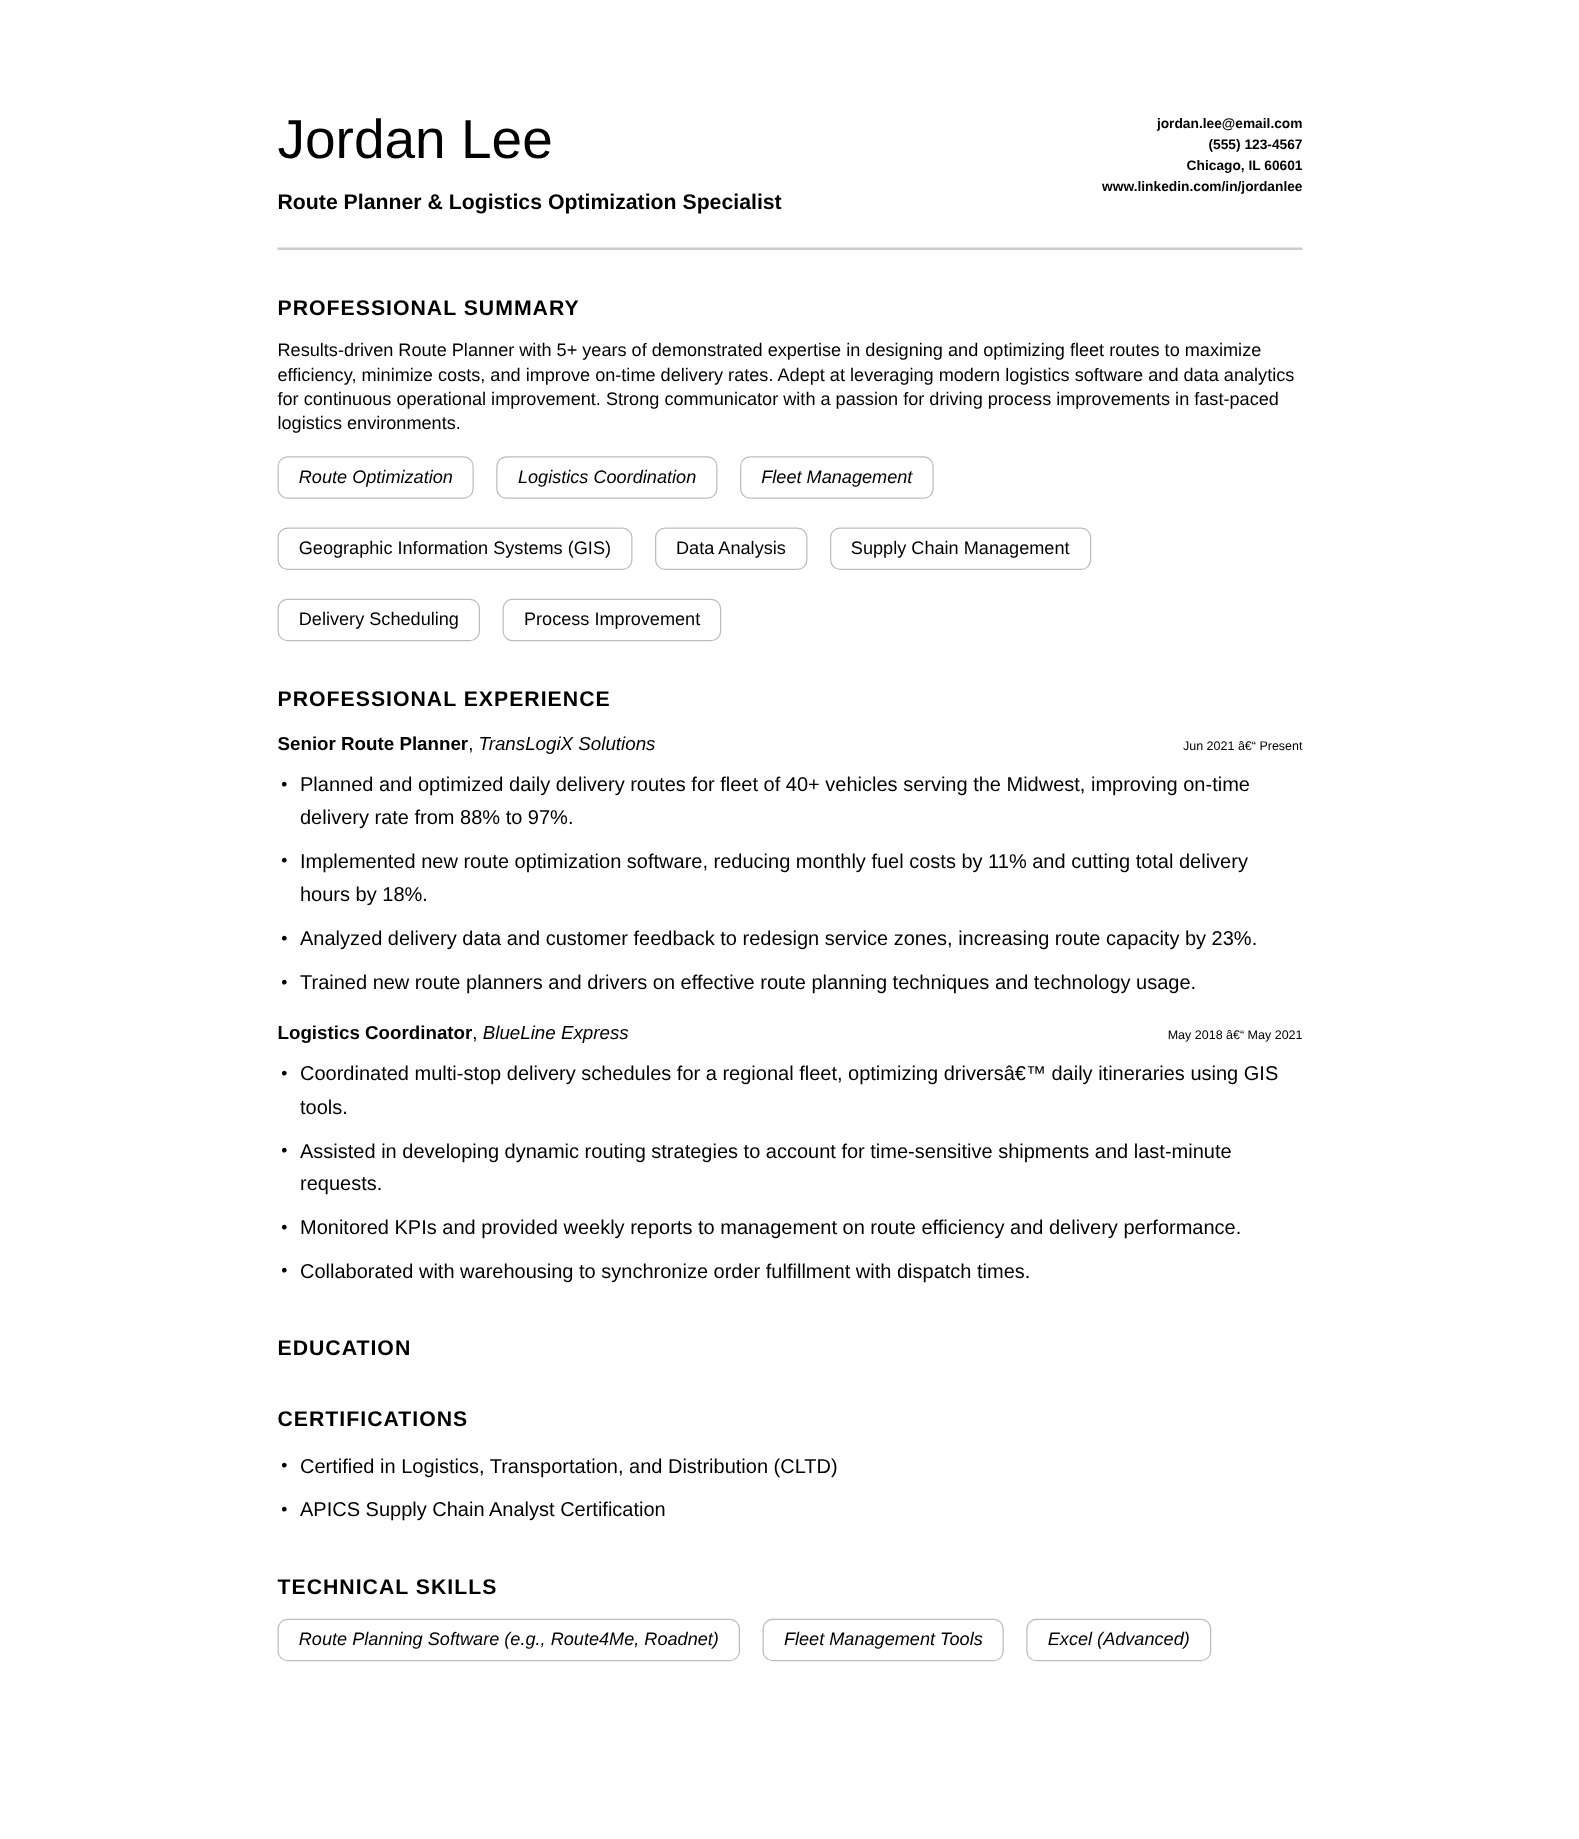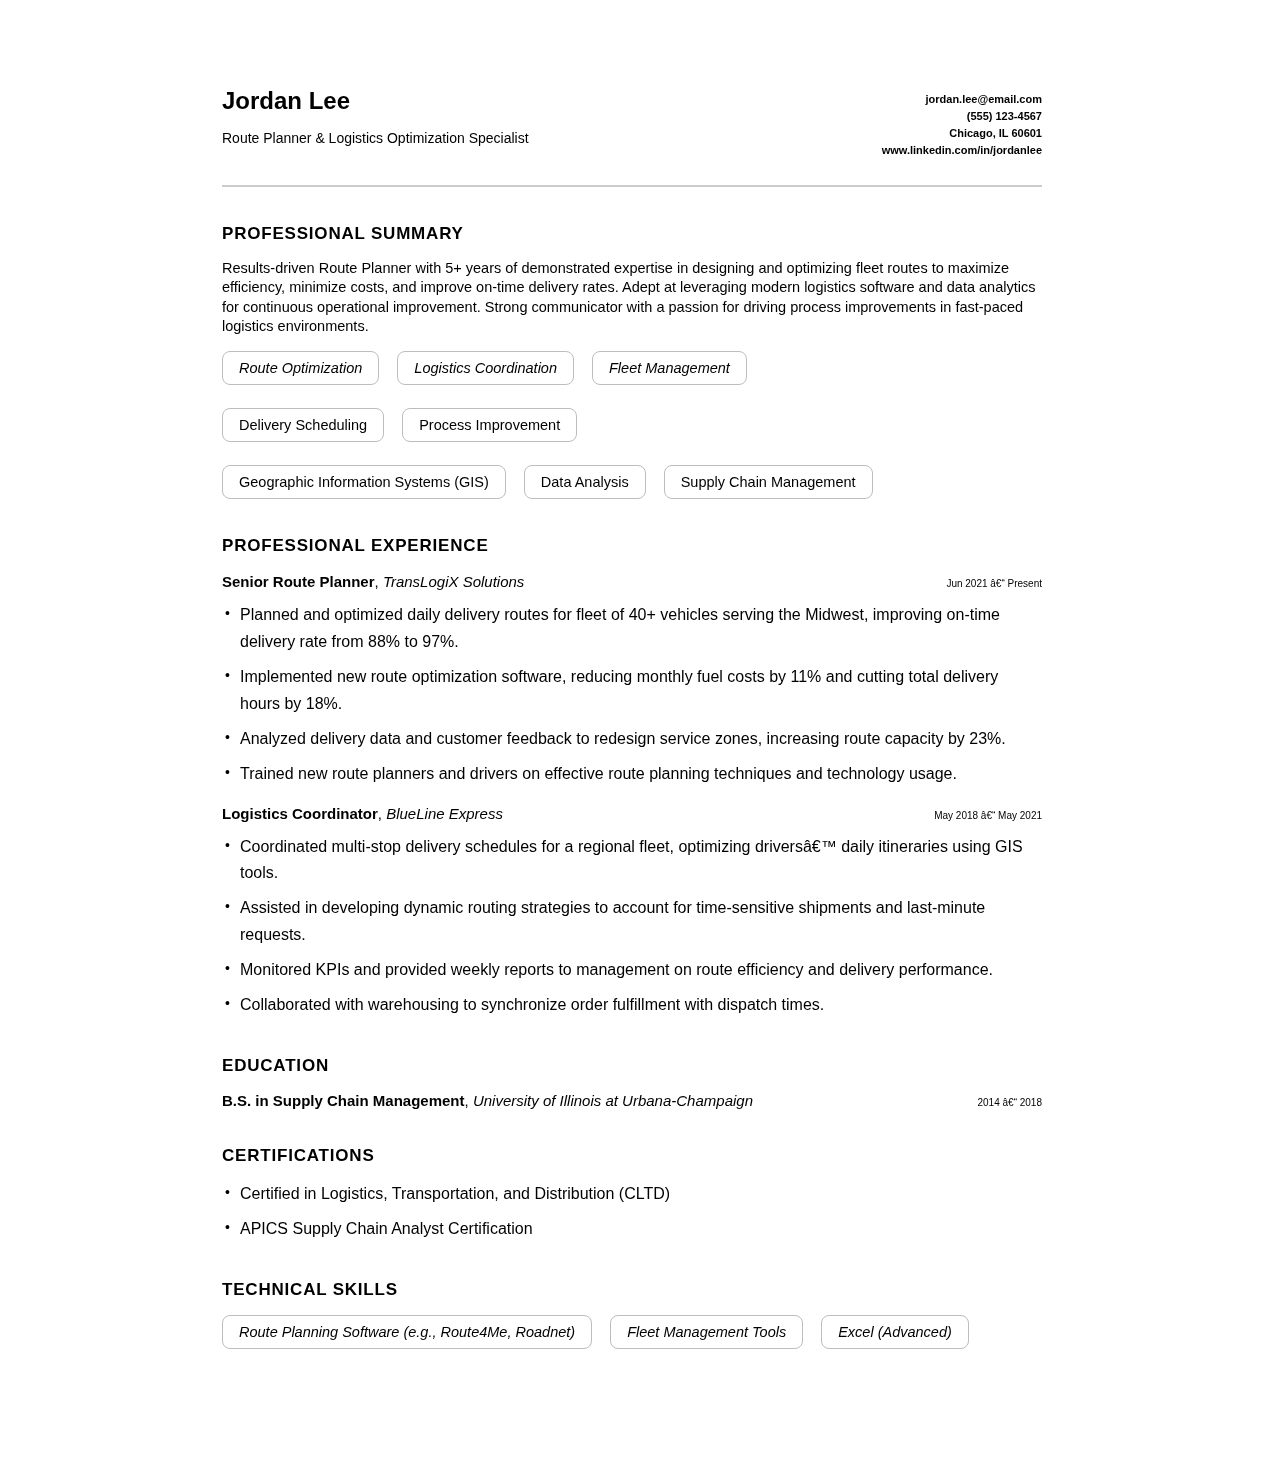--- a/index.html
+++ b/index.html
@@ -14,28 +14,28 @@
   }
   .page {
     width: 1263px;
     height: 1471px;
     padding: 88px 221px 40px 222px;
   }
 
   
   .header { display: flex; justify-content: space-between; align-items: flex-start; }
   .candidate-name {
-    font-size: 24px;
-    font-weight: 700;
+    font-size: 44px;
+    font-weight: 400;
     margin: 0 0 16px 0;
     line-height: 1.1;
   }
   .candidate-title {
-    font-size: 14px;
-    font-weight: 400;
+    font-size: 17px;
+    font-weight: 700;
   }
   .contact-block {
     text-align: right;
     font-size: 11px;
     line-height: 1.55;
     padding-top: 3px;
     font-weight: bold;
   }
   .divider {
     border: none;
@@ -126,27 +126,27 @@
     <p class="summary-text">Results-driven Route Planner with 5+ years of demonstrated expertise in designing and optimizing fleet routes to maximize efficiency, minimize costs, and improve on-time delivery rates. Adept at leveraging modern logistics software and data analytics for continuous operational improvement. Strong communicator with a passion for driving process improvements in fast-paced logistics environments.</p>
   </div>
 
   <div class="section">
     <div class="badge-row first">
       <span class="badge">Route Optimization</span>
       <span class="badge">Logistics Coordination</span>
       <span class="badge">Fleet Management</span>
     </div>
     <div class="badge-row">
-      <span class="badge">Delivery Scheduling</span>
-      <span class="badge">Process Improvement</span>
-    </div>
-    <div class="badge-row">
       <span class="badge">Geographic Information Systems (GIS)</span>
       <span class="badge">Data Analysis</span>
       <span class="badge">Supply Chain Management</span>
+    </div>
+    <div class="badge-row">
+      <span class="badge">Delivery Scheduling</span>
+      <span class="badge">Process Improvement</span>
     </div>
   </div>
 
   <div class="section">
     <h2 class="section-heading">PROFESSIONAL EXPERIENCE</h2>
 
     <div class="job">
       <div class="job-header">
         <div class="job-left"><span class="job-title">Senior Route Planner</span><span>, </span><span class="job-company">TransLogiX Solutions</span></div>
         <div class="job-dates">Jun 2021 â€“ Present</div>
@@ -168,24 +168,20 @@
         <li>Coordinated multi-stop delivery schedules for a regional fleet, optimizing driversâ€™ daily itineraries using GIS tools.</li>
         <li>Assisted in developing dynamic routing strategies to account for time-sensitive shipments and last-minute requests.</li>
         <li>Monitored KPIs and provided weekly reports to management on route efficiency and delivery performance.</li>
         <li>Collaborated with warehousing to synchronize order fulfillment with dispatch times.</li>
       </ul>
     </div>
   </div>
 
   <div class="section">
     <h2 class="section-heading">EDUCATION</h2>
-    <div class="edu-row">
-      <div class="edu-left"><span class="edu-degree">B.S. in Supply Chain Management</span><span>, </span><span class="edu-school">University of Illinois at Urbana-Champaign</span></div>
-      <div class="edu-dates">2014 â€“ 2018</div>
-    </div>
   </div>
 
   <div class="section">
     <h2 class="section-heading">CERTIFICATIONS</h2>
     <ul class="bullets" style="margin-top:15px;">
       <li>Certified in Logistics, Transportation, and Distribution (CLTD)</li>
       <li>APICS Supply Chain Analyst Certification</li>
     </ul>
   </div>
 

